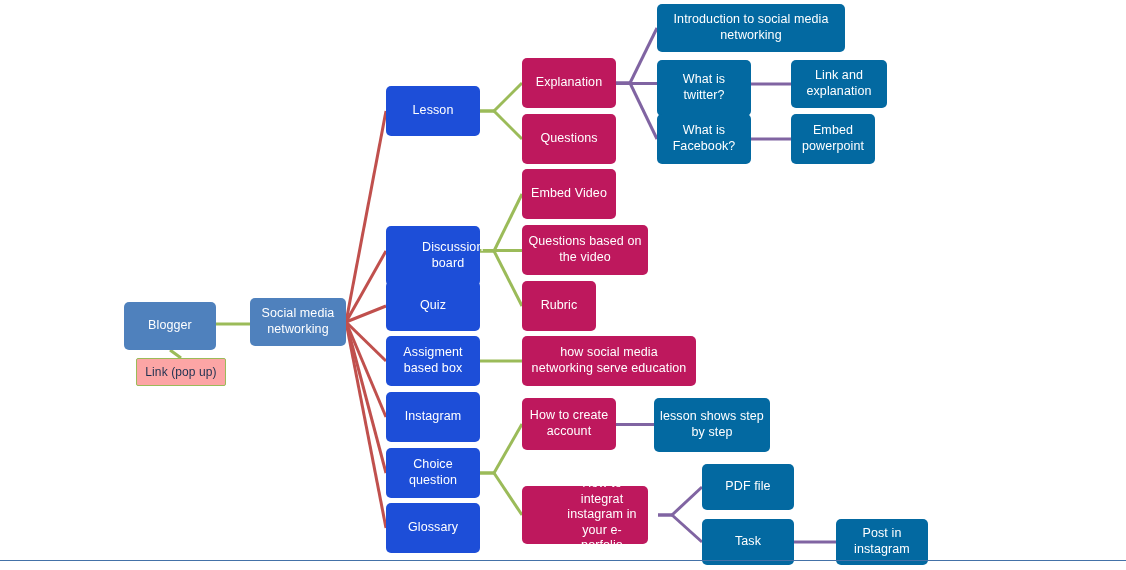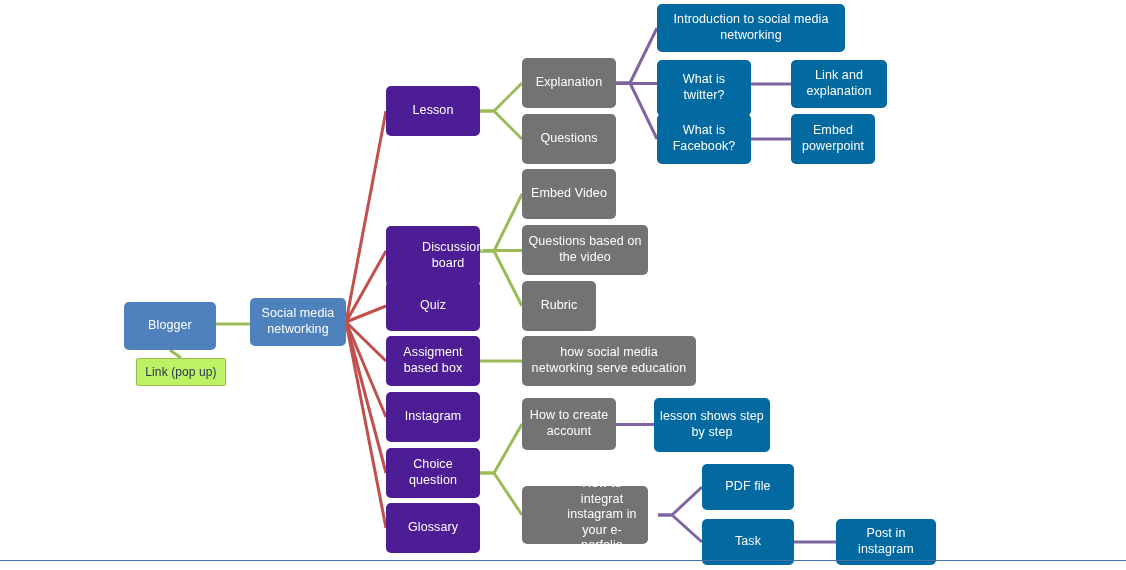--- a/index.html
+++ b/index.html
@@ -34,25 +34,25 @@
     justify-content: center;
     text-align: center;
     border-radius: 5px;
     color: #ffffff;
     font-size: 12.5px;
     line-height: 1.25;
     padding: 3px 6px;
     letter-spacing: 0.1px;
   }
   .node.blue   { background: #4F81BD; }
-  .node.red    { background: #4c1d95; }
-  .node.green  { background: #737373; }
+  .node.red    { background: #1d4ed8; }
+  .node.green  { background: #be185d; }
   .node.purple { background: #0369a1; }
   .node.outline {
-    background: #bef264;
+    background: #fca5a5;
     border: 1.5px solid #9BBB59;
     color: #1F3251;
     border-radius: 2px;
     font-size: 12px;
   }
   .node-label {
     display: block;
     width: 100%;
   }
   #bottom-rule {
@@ -177,18 +177,18 @@
       </div>
       <div class="node purple" style="left: 654px; top: 398px; width: 116px; height: 54px;">
         <span class="node-label">lesson shows step by step</span>
       </div>
       <div class="node purple" style="left: 702px; top: 464px; width: 92px; height: 46px;">
         <span class="node-label">PDF file</span>
       </div>
       <div class="node purple" style="left: 702px; top: 519px; width: 92px; height: 46px;">
         <span class="node-label">Task</span>
       </div>
-      <div class="node purple" style="left: 836px; top: 519px; width: 100px; height: 46px;">
+      <div class="node purple" style="left: 836px; top: 519px; width: 92px; height: 46px;">
         <span class="node-label">Post in instagram</span>
       </div>
     </div>
   <div id="bottom-rule" style="top: 560px; background: rgb(68, 114, 168);"></div>
 </div>
 
 </body></html>

